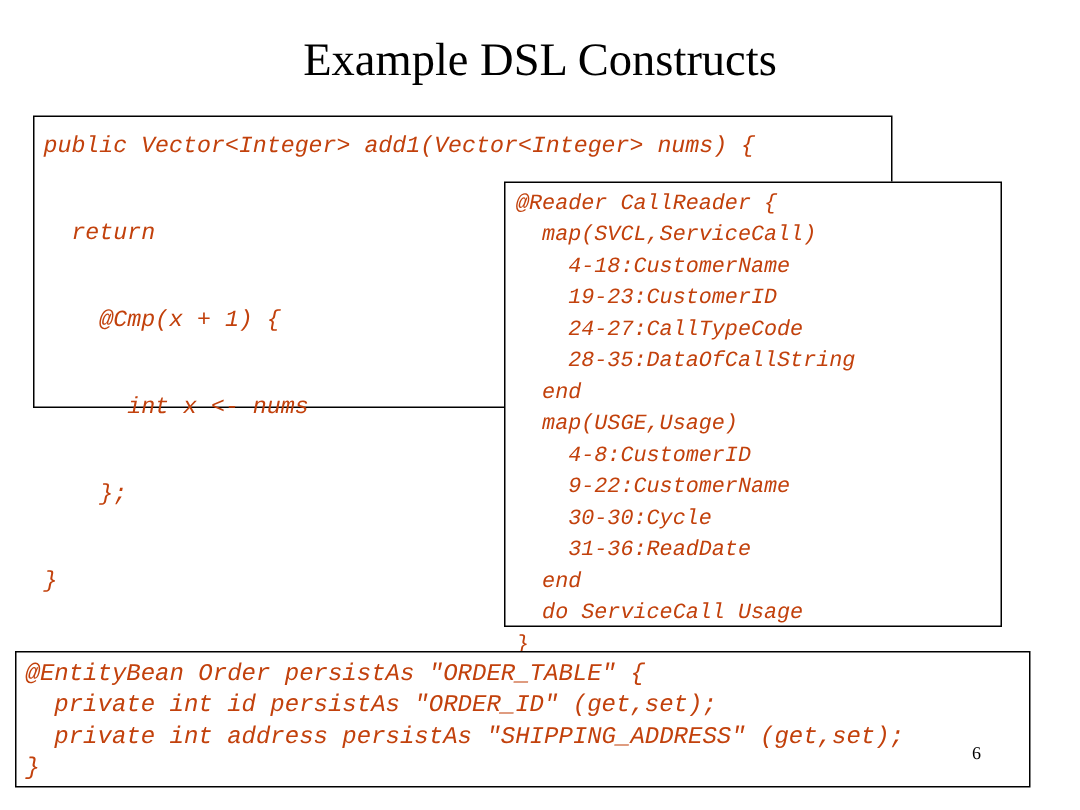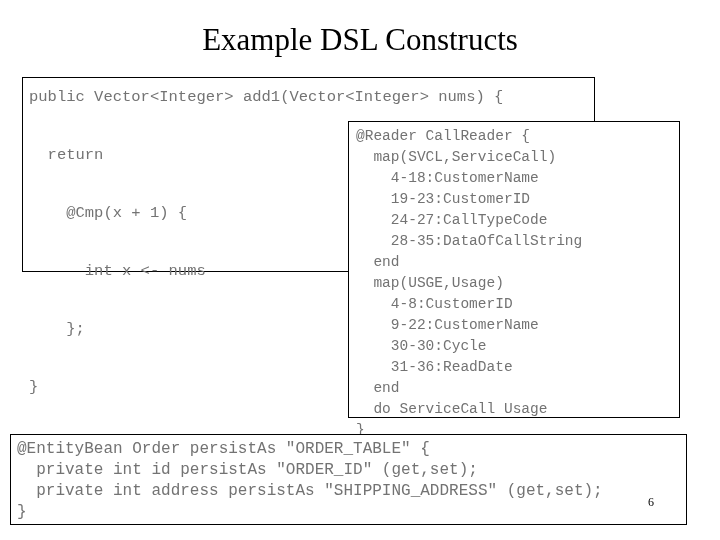--- a/index.html
+++ b/index.html
@@ -29,37 +29,38 @@
   }
   .code-box {
     position: absolute;
     background: #ffffff;
     border: 1px solid #000000;
     box-sizing: border-box;
   }
   .code-box pre {
     margin: 0;
     font-family: "Liberation Mono", "DejaVu Sans Mono", monospace;
-    color: #737373;
+    color: #c2410c;
     white-space: pre;
+    font-style: italic;
   }
   #box-add1 {
     left: 22px;
     top: 77px;
     width: 573px;
     height: 195px;
     z-index: 1;
   }
   #box-add1 pre {
     padding: 5px 0 0 6px;
     font-size: 15.5px;
     line-height: 29px;
   }
   #box-reader {
-    left: 348px;
+    left: 336px;
     top: 121px;
     width: 332px;
     height: 297px;
     z-index: 2;
   }
   #box-reader pre {
     padding: 4px 0 0 7px;
     font-size: 14.5px;
     line-height: 21px;
   }

